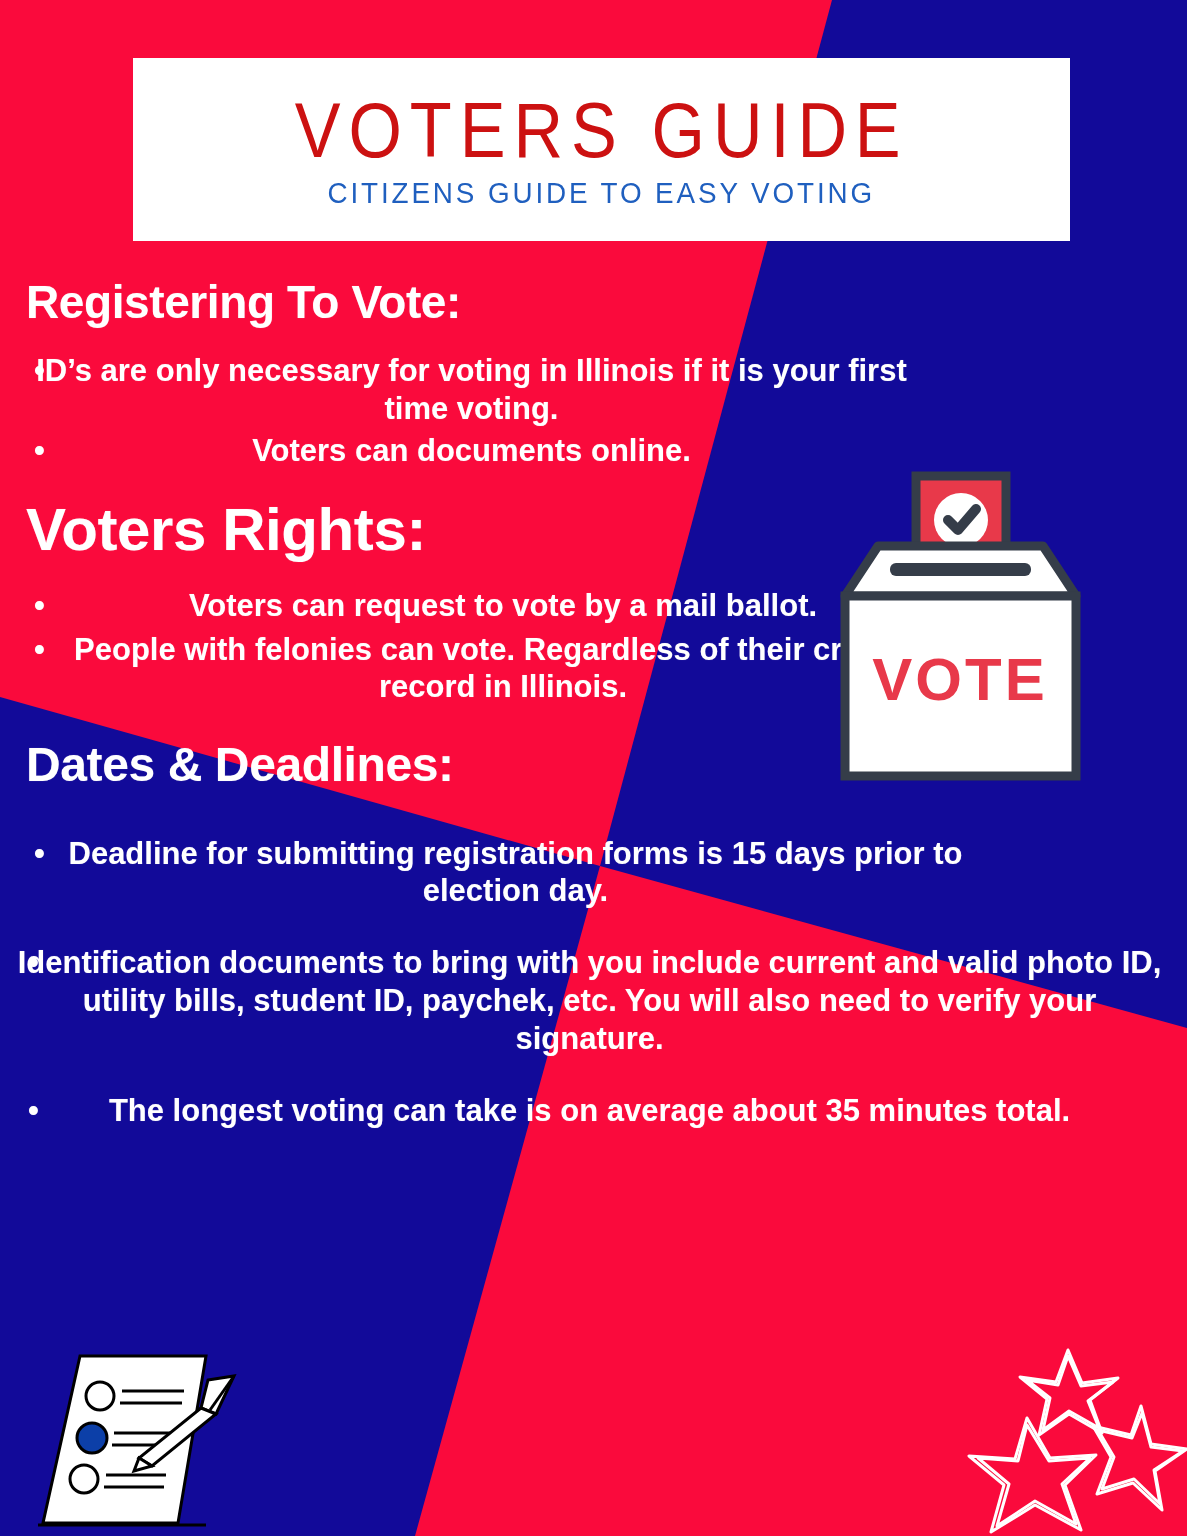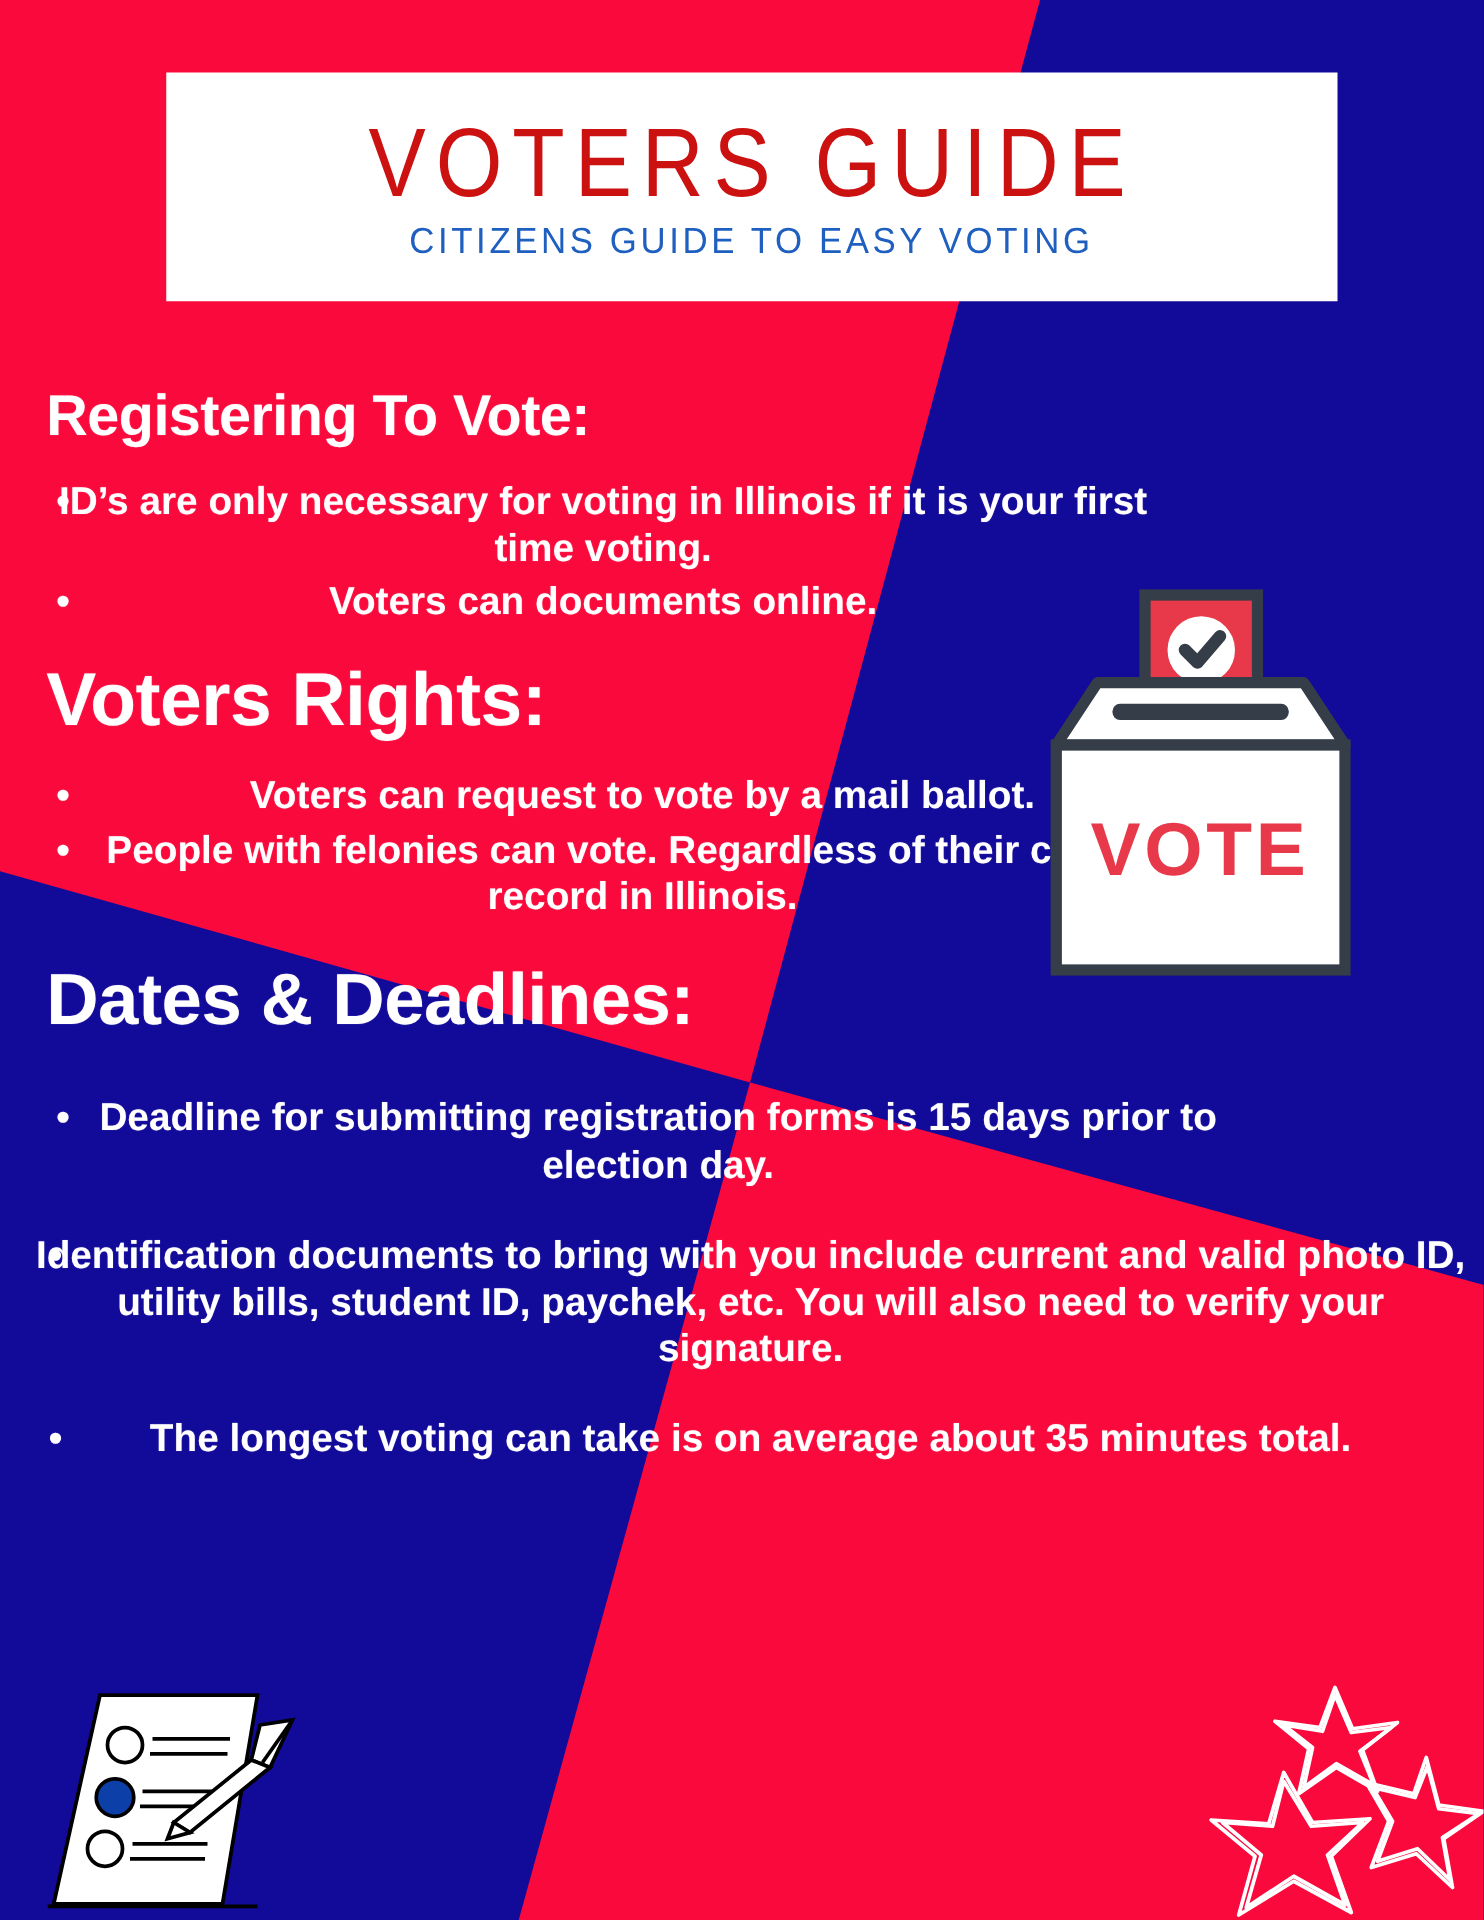--- a/index.html
+++ b/index.html
@@ -37,21 +37,21 @@
     font-size:29px;
     font-weight:400;
     letter-spacing:3.0px;
     line-height:1;
     white-space:nowrap;
     transform:scaleX(0.96);
     margin:6px 0 0 0;
   }
 
   
-  .content{position:absolute;left:15px;top:278px;width:1171px;z-index:6;margin-top:30px;}
+  .content{position:absolute;left:4px;top:278px;width:1171px;z-index:6;}
   .section{margin:0;padding:0;}
   .sec-head{
     color:#ffffff;
     font-weight:bold;
     font-size:45px;
     line-height:1.05;
     padding-left:22px;
     margin:0;
     letter-spacing:-0.4px;
     text-shadow:0 0 1px rgba(255,255,255,.35);
@@ -76,21 +76,21 @@
   #sec-register li{font-size:31px;margin-bottom:4px;}
   #sec-register li .bullet{left:8px;}
 
   #sec-rights{margin-top:28px;}
   #sec-rights .sec-head{font-size:60px;}
   #sec-rights ul{margin-top:26px;padding:0 195px 0 22px;}
   #sec-rights li{font-size:31px;margin-bottom:6px;}
   #sec-rights li .bullet{left:8px;}
 
   #sec-dates{margin-top:34px;}
-  #sec-dates .sec-head{font-size:58px;}
+  #sec-dates .sec-head{font-size:48px;}
   #sec-dates ul{margin-top:44px;padding:0 170px 0 22px;}
   #sec-dates li{font-size:31px;}
   #sec-dates li .bullet{left:8px;}
 
   #sec-expect{margin-top:28px;}
   #sec-expect .sec-head{font-size:46px;}
   #sec-expect ul{margin-top:34px;padding:0 10px 0 10px;}
   #sec-expect li{font-size:31px;margin-bottom:34px;}
   #sec-expect li .bullet{left:14px;}
 

